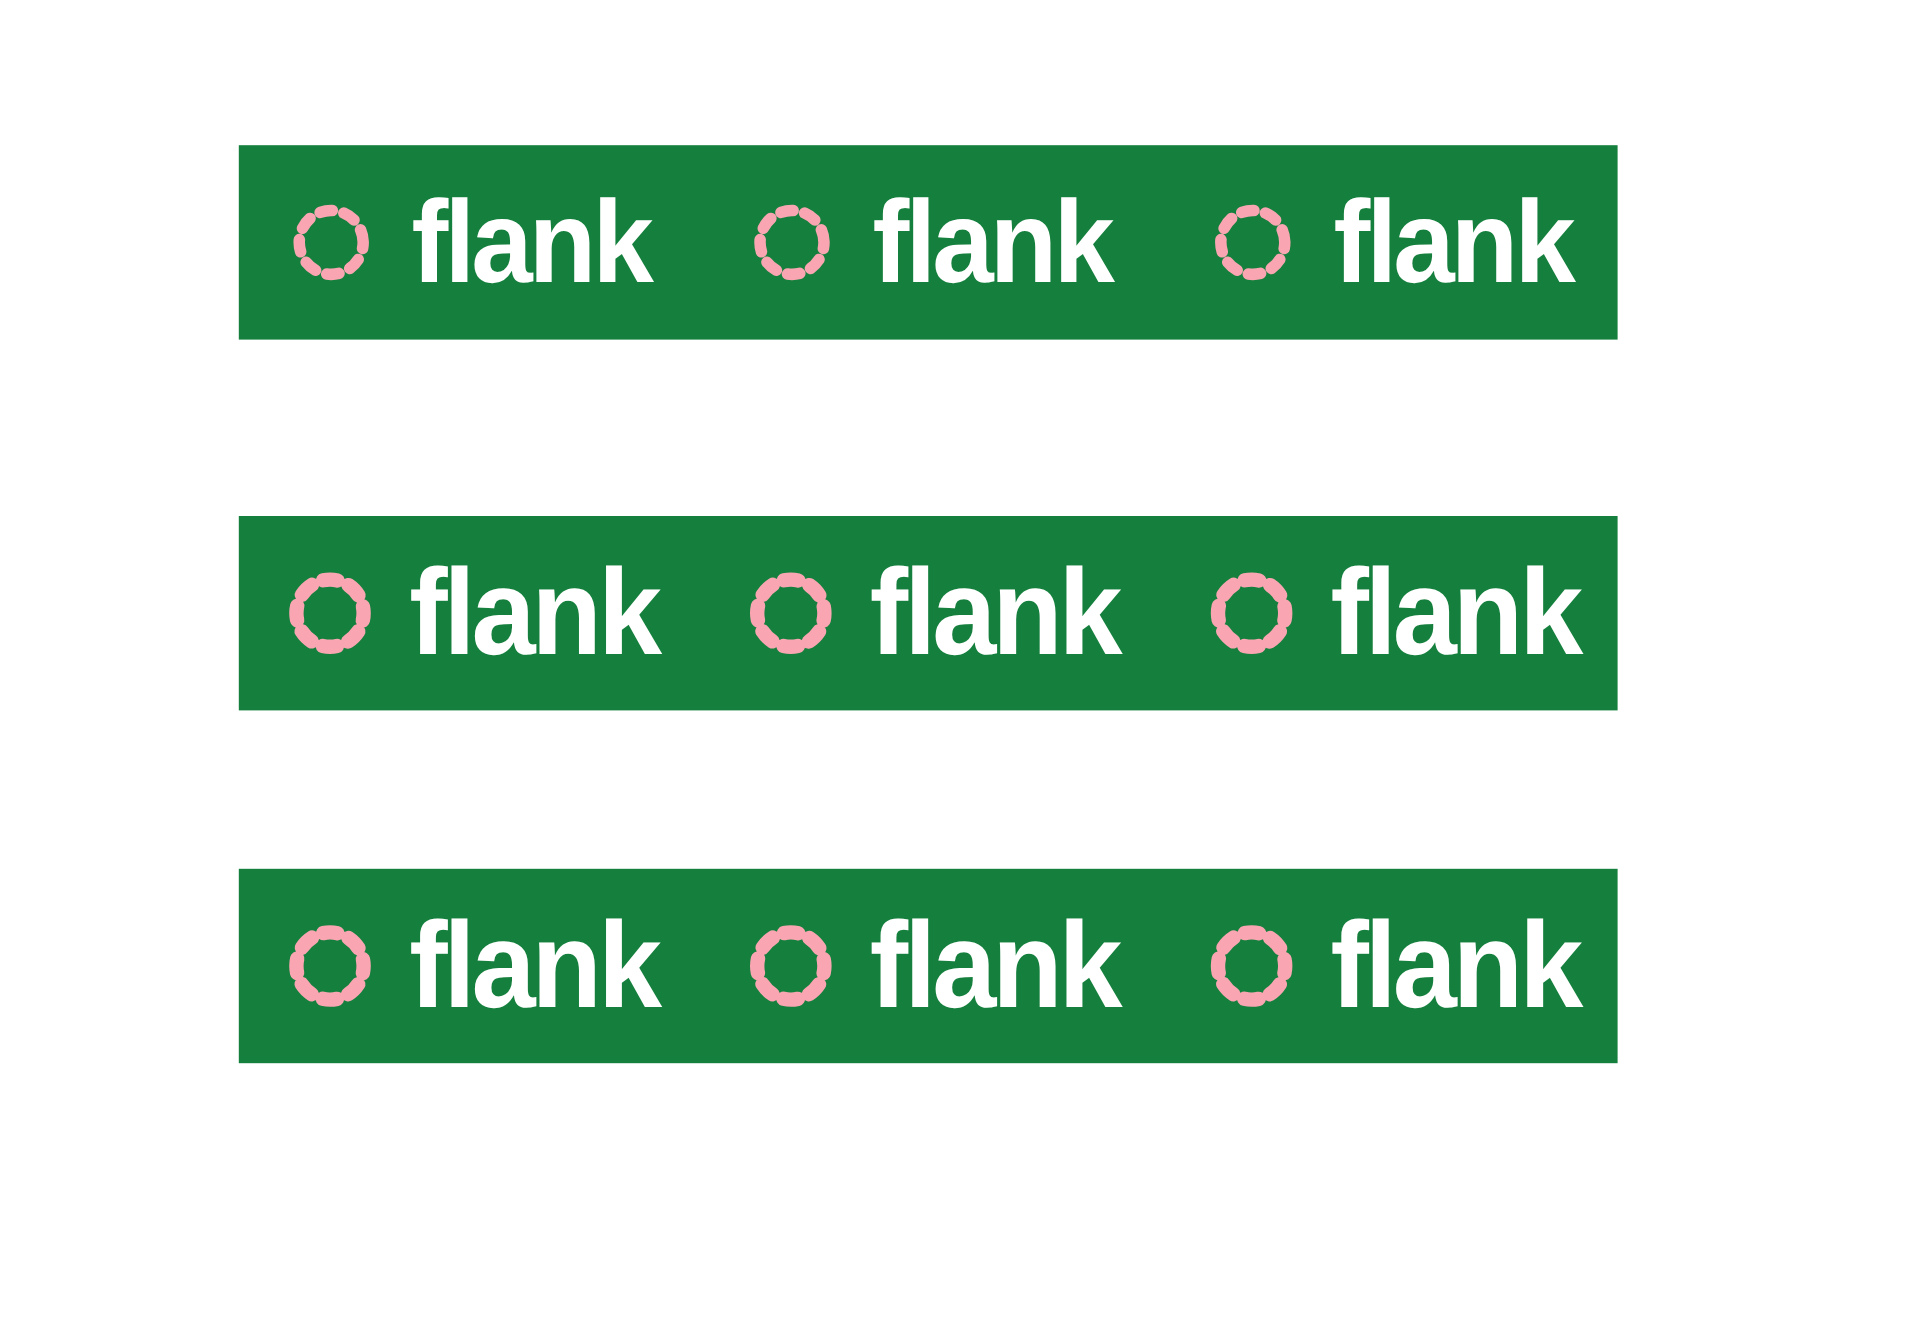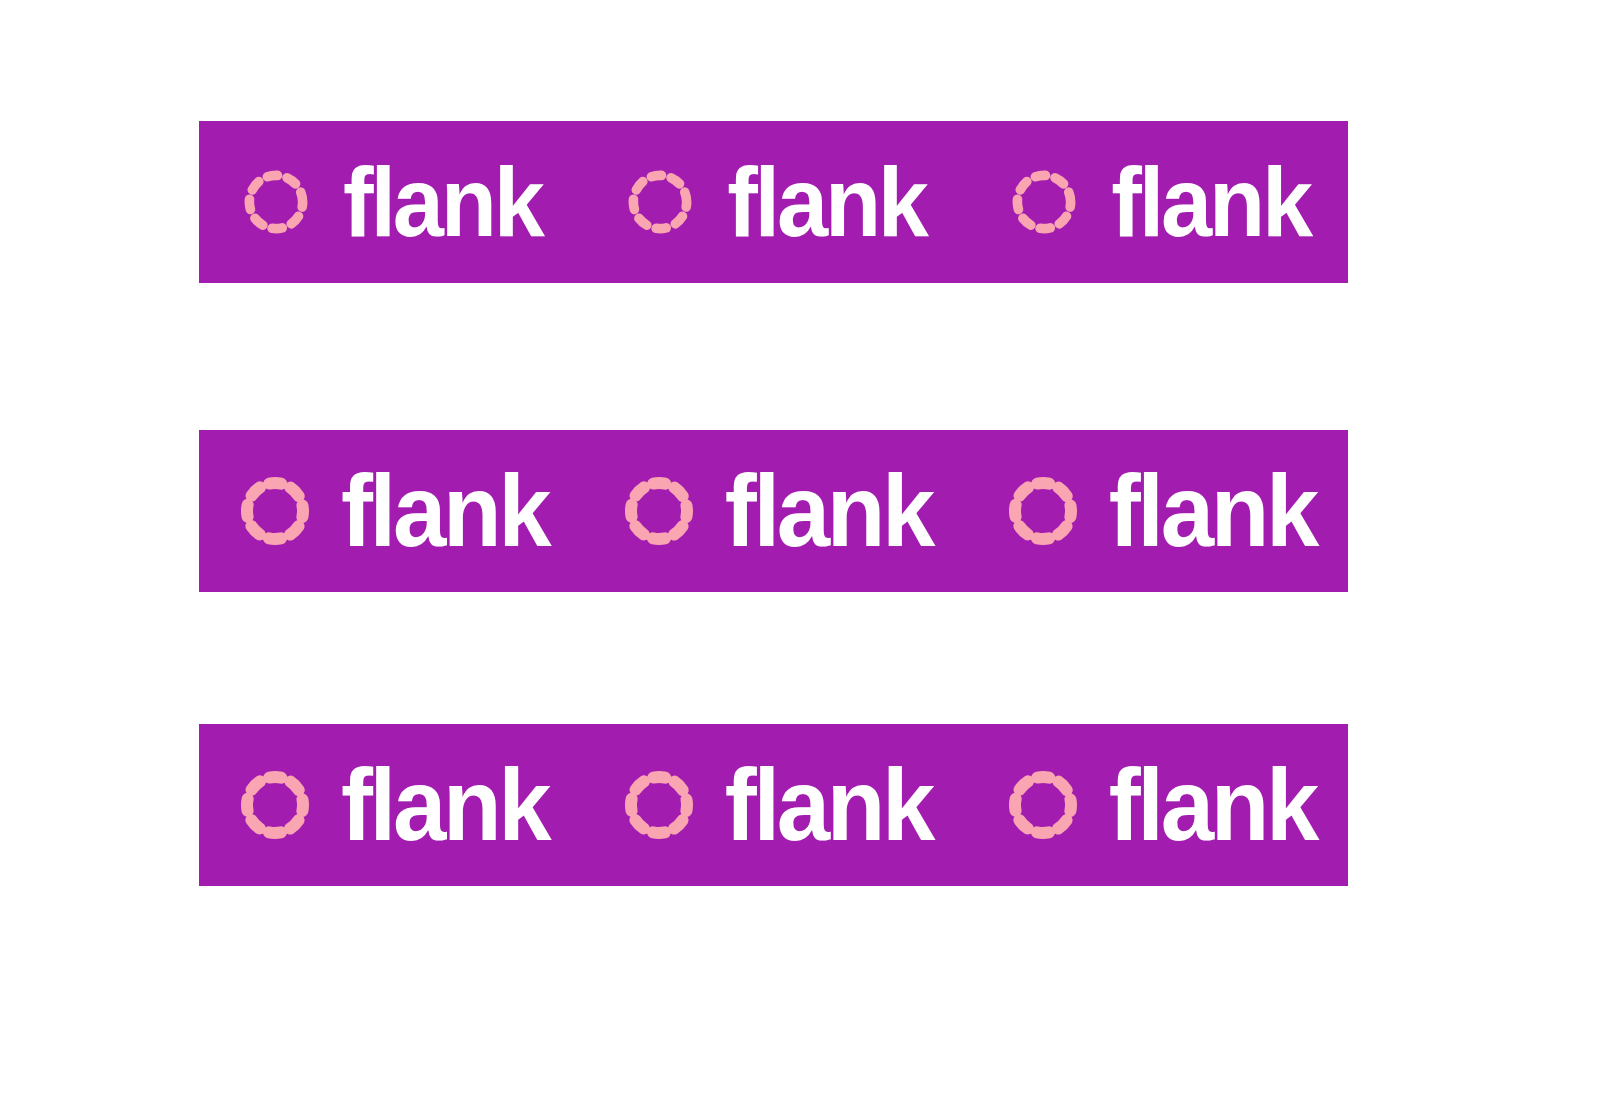--- a/index.html
+++ b/index.html
@@ -18,21 +18,21 @@
   #sheet {
     position: absolute;
     inset: 0;
     background: #ffffff;
   }
 
   .logo-bar {
     position: absolute;
     left: 199px;
     width: 1149px;
-    background: #a21caf;
+    background: #15803d;
     display: flex;
     align-items: center;
     justify-content: space-between;
     box-sizing: border-box;
   }
 
   .bar-row-1 { top: 121px;  height: 162px; padding: 0 38px 0 40px; }
   .bar-row-2 { top: 430px;  height: 162px; padding: 0 32px 0 36px; }
   .bar-row-3 { top: 724px;  height: 162px; padding: 0 32px 0 36px; }
 

